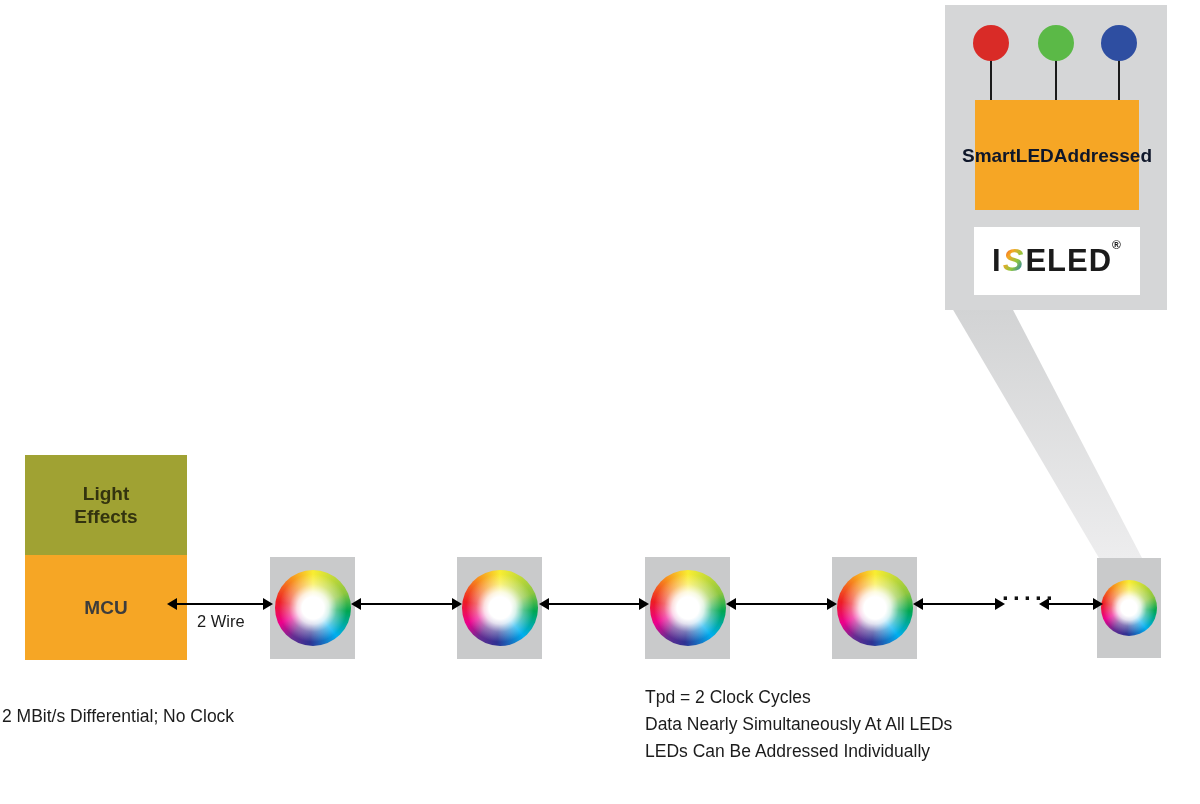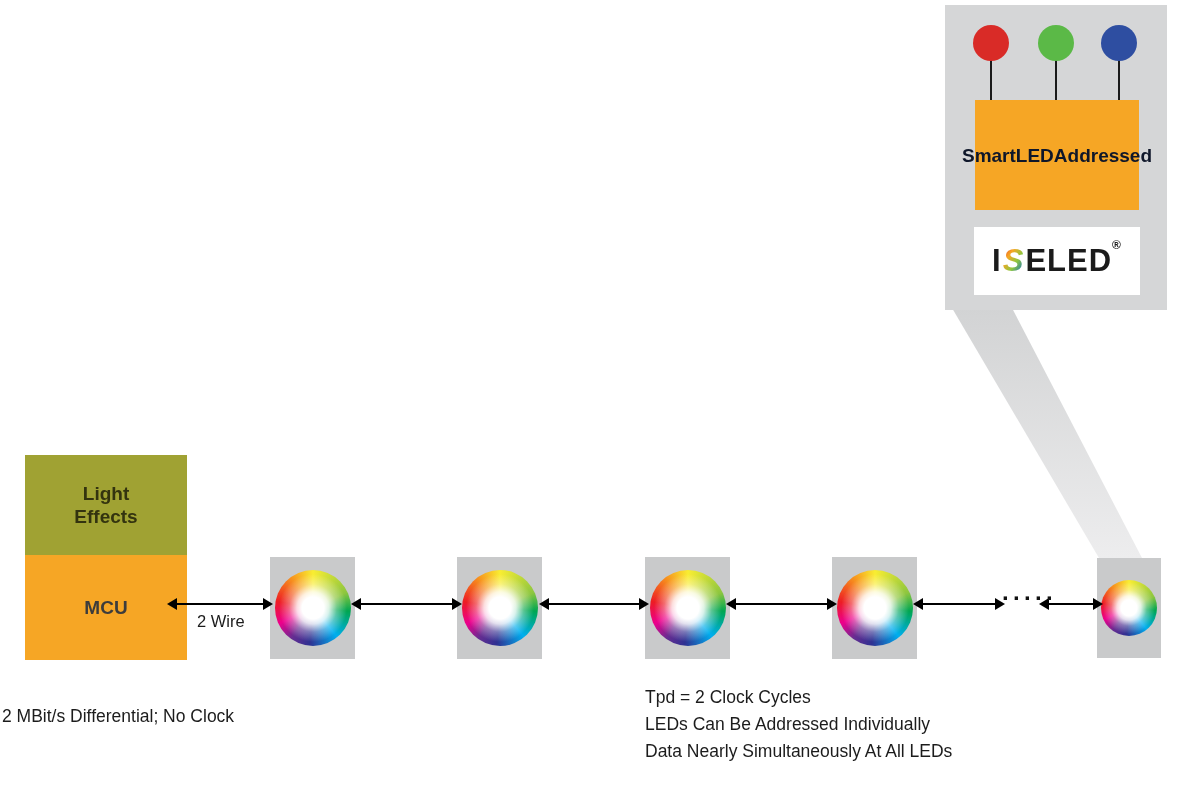--- a/index.html
+++ b/index.html
@@ -161,17 +161,17 @@
   <div class="arrow abs" style="left:735px; width:93px"></div>
   <div class="arrow abs" style="left:922px; width:74px"></div>
   <div class="arrow abs" style="left:1048px; width:46px"></div>
 
   <div class="wire-label abs">2 Wire</div>
   <div class="dots abs">·····</div>
 
   <div class="note note-left abs">2 MBit/s Differential; No Clock</div>
   <div class="note note-right abs">
     <div>Tpd = 2 Clock Cycles</div>
+    <div>Data Nearly Simultaneously At All LEDs</div>
     <div>LEDs Can Be Addressed Individually</div>
-    <div>Data Nearly Simultaneously At All LEDs</div>
   </div>
 
 </div>
 
 </body></html>

